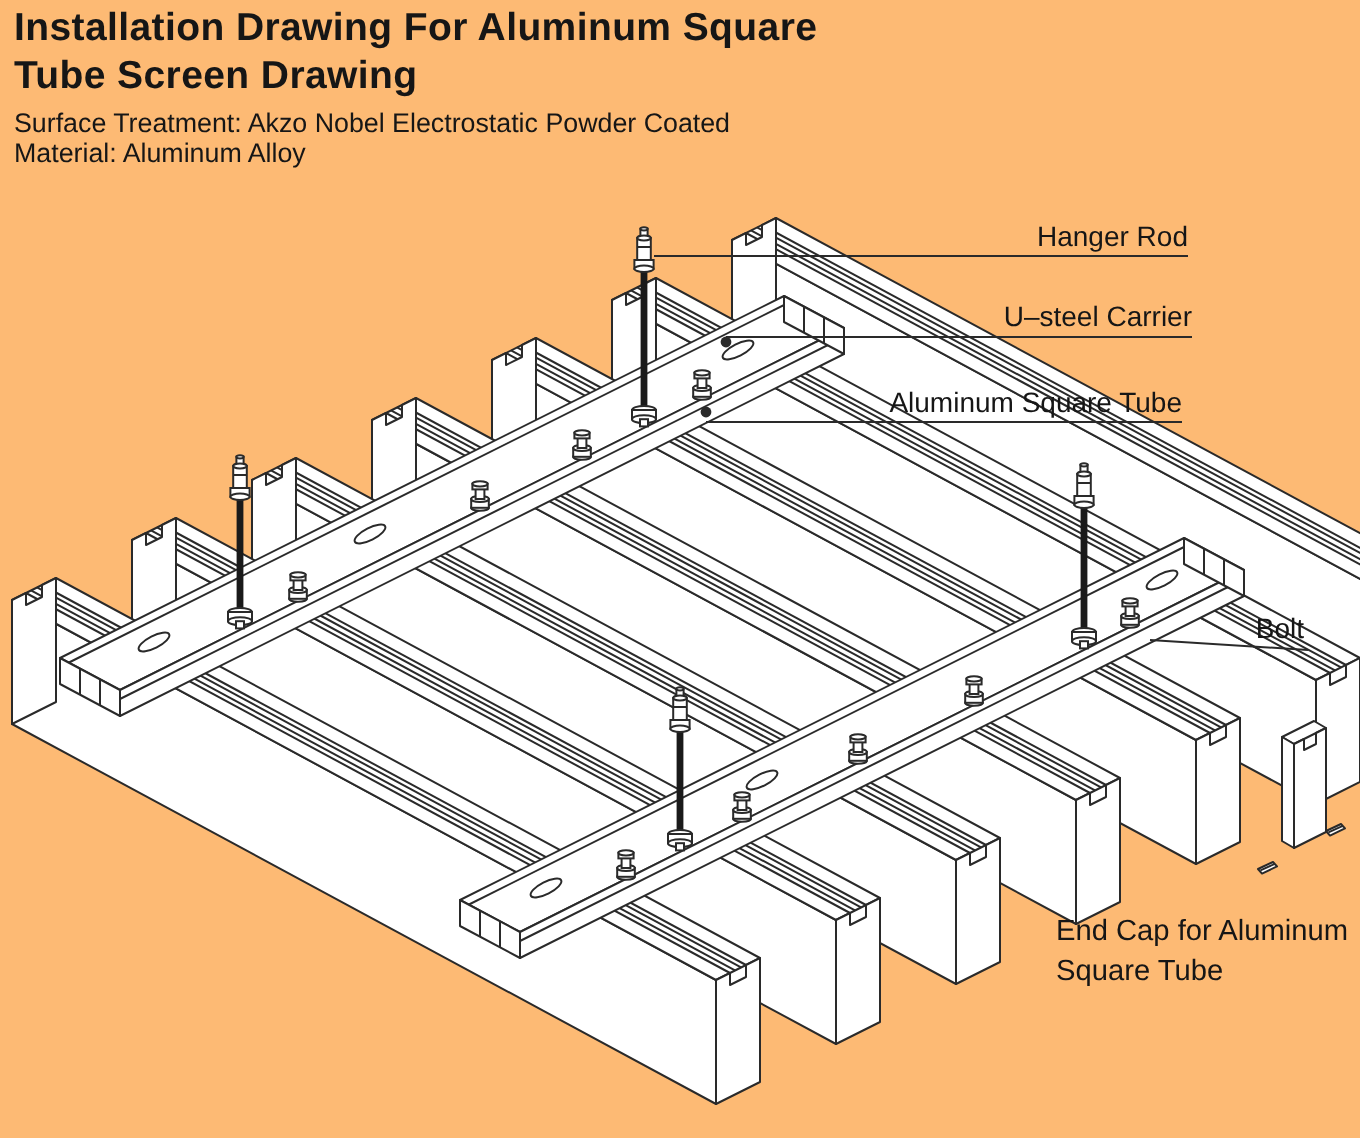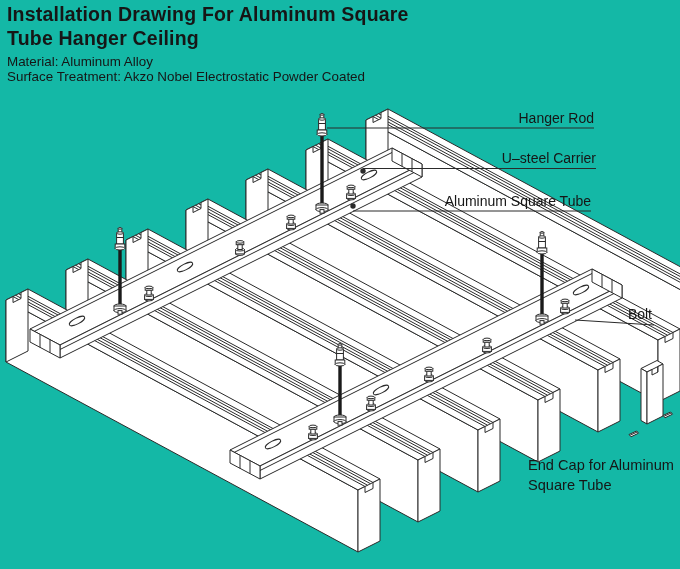--- a/index.html
+++ b/index.html
@@ -1,36 +1,36 @@
 <!DOCTYPE html>
 <html><head>
 <meta charset="utf-8">
 <style>
   html,body{margin:0;padding:0;background:#fff;}
-  .page{position:relative;width:680px;height:569px;background:#14b8a6;overflow:hidden;
+  .page{position:relative;width:680px;height:569px;background:#fdba74;overflow:hidden;
         font-family:"Liberation Sans",sans-serif;}
   .hdr{position:absolute;left:7px;top:2px;}
   .title{font-size:19.5px;font-weight:700;line-height:24px;color:#161616;letter-spacing:.2px;}
   .specs{font-size:13.4px;line-height:15.2px;color:#161616;margin-top:4px;}
   svg{position:absolute;left:0;top:0;}
   svg text{font-family:"Liberation Sans",sans-serif;font-size:14px;fill:#161616;}
   svg text.small2{font-size:14.6px;}
 </style>
 </head>
 <body>
 
 <div class="page">
   <div class="hdr">
     <div class="title">
       <div>Installation Drawing For Aluminum Square</div>
-      <div>Tube Hanger Ceiling</div>
+      <div>Tube Screen Drawing</div>
     </div>
     <div class="specs">
+      <div>Surface Treatment: Akzo Nobel Electrostatic Powder Coated</div>
       <div>Material: Aluminum Alloy</div>
-      <div>Surface Treatment: Akzo Nobel Electrostatic Powder Coated</div>
     </div>
   </div>
 
   <svg width="680" height="569" viewBox="0 0 680 569">
     <g id="geom">
         <g>
           <polygon points="366.0,120.0 718.0,310.0 718.0,372.0 366.0,182.0" fill="#ffffff" stroke="#2a2a2a" stroke-width="1" stroke-linejoin="round"></polygon>
           <polygon points="366.0,120.0 388.0,109.0 740.0,299.0 718.0,310.0" fill="#ffffff" stroke="#2a2a2a" stroke-width="1" stroke-linejoin="round"></polygon>
           <line x1="373" y1="116.5" x2="725" y2="306.5" stroke="#2a2a2a" stroke-width="1"></line>
           <line x1="375.5" y1="115.2" x2="727.5" y2="305.2" stroke="#2a2a2a" stroke-width="1"></line>

